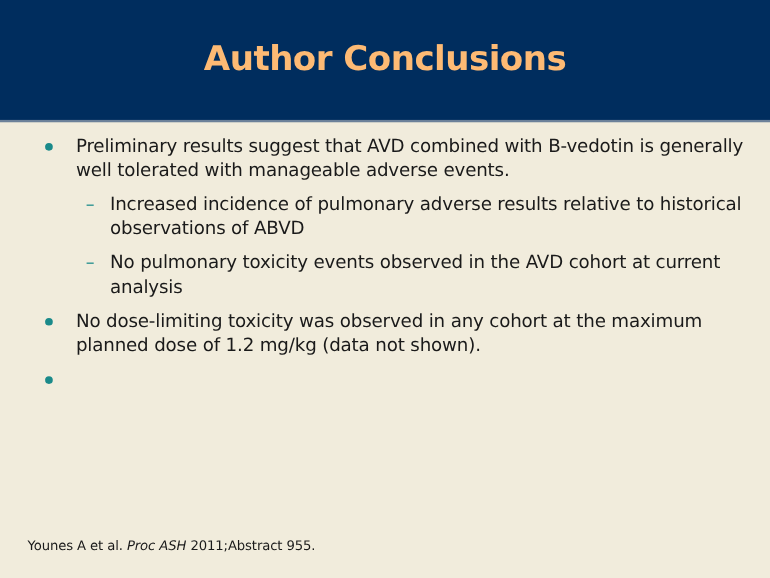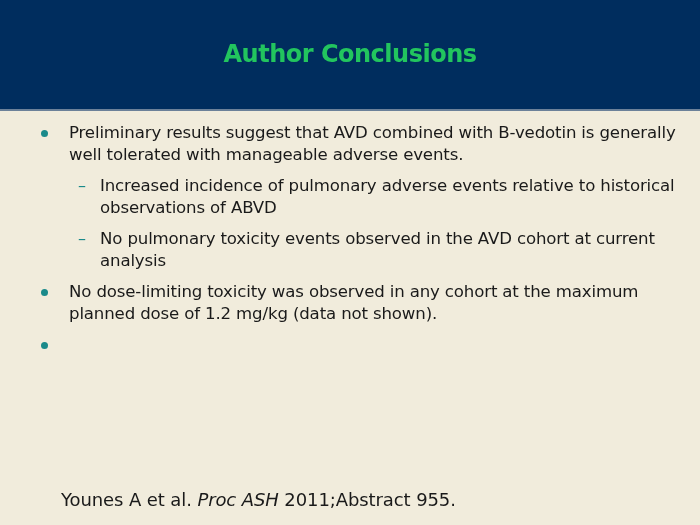--- a/index.html
+++ b/index.html
@@ -9,21 +9,21 @@
       font-family: "DejaVu Sans", sans-serif;
       position: relative;
     }
     .header {
       position: absolute; left: 0; top: 0; width: 700px; height: 109px;
       background: #002d5e;
       border-bottom: 2px solid #6c8199;
       display: flex; align-items: center; justify-content: center;
     }
     .title {
-      color: #22c55e; font-weight: bold; font-size: 24px;
+      color: #fdba74; font-weight: bold; font-size: 31px;
       font-family: "DejaVu Sans", sans-serif;
       letter-spacing: -0.5px;
       margin-top: -2px;
     }
     .content {
       position: absolute; left: 0; top: 122px; width: 700px;
     }
     .item {
       position: relative;
       font-size: 16.6px; line-height: 22px; color: #1a1a1a;
@@ -35,39 +35,39 @@
       position: absolute; left: 41px; top: 8px;
       width: 7px; height: 7px; border-radius: 50%;
       background: #1a8a8a;
     }
     .dash {
       position: absolute; left: 78px; top: 0;
       color: #1a8a8a; font-size: 16px;
     }
     .citation {
       position: absolute; left: 25px; top: 489px;
-      font-size: 18px; color: #1a1a1a; letter-spacing: -0.1px; margin-left: 36px;
+      font-size: 12px; color: #1a1a1a; letter-spacing: -0.1px;
     }
     .citation em { font-style: italic; }
   </style>
 </head>
 <body>
 
 <div class="header">
   <div class="title">Author Conclusions</div>
 </div>
 
 <div class="content">
   <div class="item lvl1">
     <span class="bullet"></span>
     <span>Preliminary results suggest that AVD combined with B-vedotin is generally well tolerated with manageable adverse events.</span>
   </div>
   <div class="item lvl2">
     <span class="dash">–</span>
-    <span>Increased incidence of pulmonary adverse events relative to historical observations of ABVD</span>
+    <span>Increased incidence of pulmonary adverse results relative to historical observations of ABVD</span>
   </div>
   <div class="item lvl2">
     <span class="dash">–</span>
     <span>No pulmonary toxicity events observed in the AVD cohort at current analysis</span>
   </div>
   <div class="item lvl1">
     <span class="bullet"></span>
     <span>No dose-limiting toxicity was observed in any cohort at the maximum planned dose of 1.2 mg/kg (data not shown).</span>
   </div>
   <div class="item lvl1">

